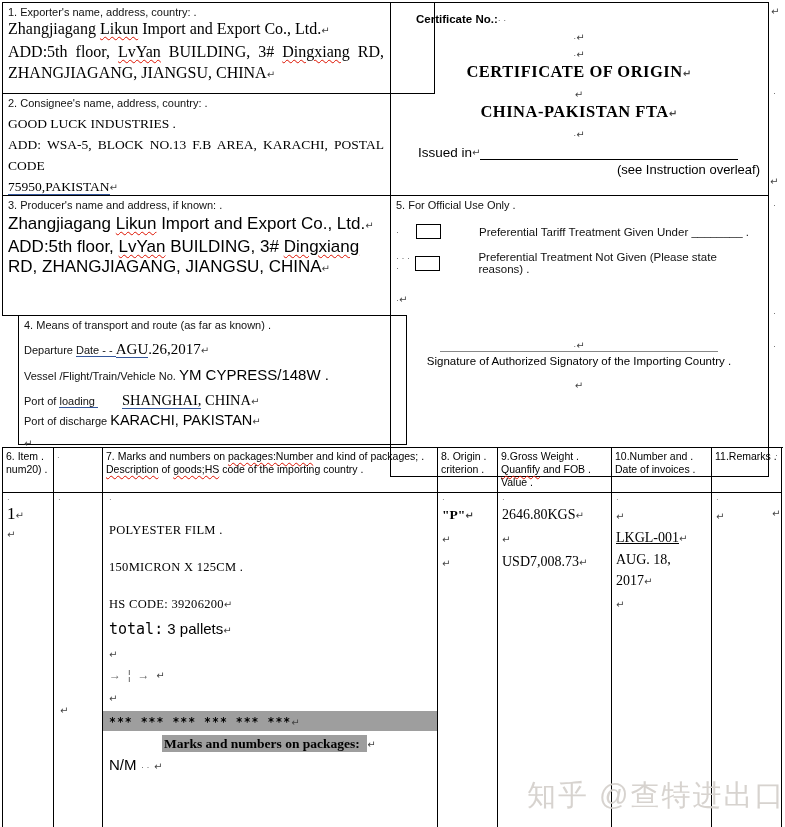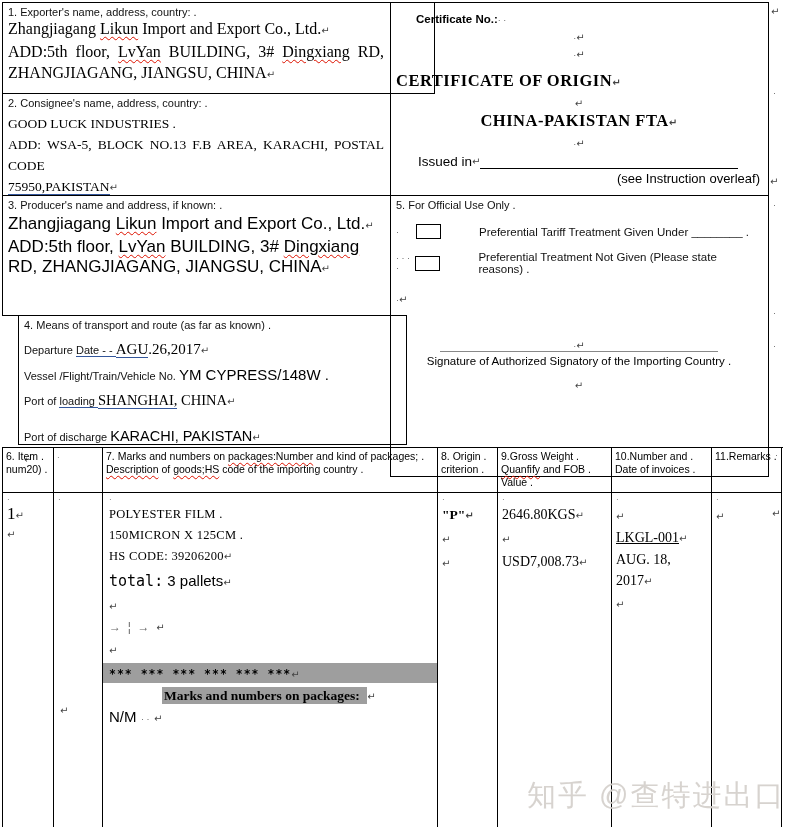--- a/index.html
+++ b/index.html
@@ -22,21 +22,21 @@
   .justlast{text-align:justify;text-align-last:justify;}
   .b1txt{font-size:16px;line-height:21px;}
   .b2txt{font-size:13.5px;line-height:21px;}
   .b3txt{font-size:17px;line-height:20.5px;}
   .row{display:flex;align-items:center;}
   .chk{width:23px;height:13px;border:1px solid #000;display:inline-block;flex:none;}
   .gridtable{display:flex;border-top:1px solid #000;border-left:1px solid #000;}
   .col{border-right:1px solid #000;box-sizing:border-box;display:flex;flex-direction:column;}
   .hd{height:45px;border-bottom:1px solid #000;padding:2px 3px;font-size:10.5px;line-height:13px;box-sizing:border-box;}
   .bd{flex:1;padding:2px 4px;position:relative;}
-  .goods{font-size:12.5px;line-height:21px;letter-spacing:.3px;}
+  .goods{font-size:12.5px;line-height:21px;letter-spacing:.3px;margin-top:16px;}
   .watermark{font-size:29px;letter-spacing:2px;color:rgba(213,209,204,0.95);
              font-family:"Liberation Sans",sans-serif;z-index:9;white-space:nowrap;}
   .fillline{flex:1;border-bottom:1px solid #000;height:13px;margin-right:24px;}
   .sigline{border-top:1.5px solid #888;width:278px;margin:0 auto;}
 </style>
 </head>
 <body>
 
 <div class="abs bx" style="left:2px;top:2px;width:433px;height:92px;">
   <div class="lbl">1.  Exporter's name, address, country: .</div>
@@ -54,30 +54,30 @@
 <div class="abs bx" style="left:2px;top:195px;width:389px;height:121px;">
   <div class="lbl">3.  Producer's name and address, if known: .</div>
   <div class="b3txt" style="margin-top:3px;width:378px;"><span>Zhangjiagang </span><span class="sq">Likun</span><span> Import and Export Co., Ltd.</span><span class="pc">↵</span></div>
   <div class="b3txt" style="width:378px;"><span>ADD:5th floor, </span><span class="sq">LvYan</span><span> BUILDING, 3# </span><span class="sq">Dingxiang</span><span> RD, ZHANGJIAGANG, JIANGSU, CHINA</span><span class="pc">↵</span></div>
 </div>
 
 <div class="abs bx" style="left:18px;top:315px;width:389px;height:130px;">
   <div class="lbl">4.  Means of transport and route (as far as known) .</div>
   <div style="margin-top:9px;"><span class="lbl">Departure </span><span class="lbl blu">Date - - </span><span class="serif blu" style="font-size:15px;">AGU</span><span class="serif" style="font-size:15px;">.26,2017</span><span class="pc">↵</span></div>
   <div style="margin-top:8px;"><span class="lbl">Vessel /Flight/Train/Vehicle No. </span><span style="font-size:15px;">YM CYPRESS/148W .</span></div>
-  <div style="margin-top:7px;"><span class="lbl">Port of </span><span class="lbl blu">loading </span><span class="serif blu" style="font-size:14.5px;"> SHANGHAI,</span><span class="serif" style="font-size:14.5px;"> CHINA</span><span class="pc">↵</span></div>
-  <div style="margin-top:18px;"><span class="lbl"> Port of discharge </span><span style="font-size:14.5px;">KARACHI, PAKISTAN</span><span class="pc">↵</span></div>
+  <div style="margin-top:7px;"><span class="lbl">Port of </span><span class="lbl blu">loading </span><span class="serif blu" style="font-size:14.5px;margin-left:24px;"> SHANGHAI,</span><span class="serif" style="font-size:14.5px;"> CHINA</span><span class="pc">↵</span></div>
+  <div style="margin-top:2px;"><span class="lbl"> Port of discharge </span><span style="font-size:14.5px;">KARACHI, PAKISTAN</span><span class="pc">↵</span></div>
   <div style="margin-top:4px;"><span class="pc">↵</span></div>
 </div>
 
 <div class="abs bx" style="left:390px;top:2px;width:379px;height:194px;padding-top:6px;">
   <div style="padding-left:20px;"><span style="font-size:11.5px;font-weight:bold;">Certificate No.:</span><span class="dm">· ·</span></div>
   <div style="text-align:center;height:17px;"><span class="dm">·</span><span class="pc">↵</span></div>
   <div style="text-align:center;height:18px;"><span class="dm">·</span><span class="pc">↵</span></div>
-  <div class="serif" style="text-align:left;font-weight:bold;font-size:16.5px;letter-spacing:.5px;margin-top:9px;"><span>CERTIFICATE OF ORIGIN</span><span class="pc">↵</span></div>
+  <div class="serif" style="text-align:center;font-weight:bold;font-size:16.5px;letter-spacing:.5px;margin-top:0;"><span>CERTIFICATE OF ORIGIN</span><span class="pc">↵</span></div>
   <div style="text-align:center;height:18px;margin-top:2px;"><span class="pc">↵</span></div>
   <div class="serif" style="text-align:center;font-weight:bold;font-size:16.5px;letter-spacing:.5px;"><span>CHINA-PAKISTAN FTA</span><span class="pc">↵</span></div>
   <div style="text-align:center;height:18px;margin-top:2px;"><span class="dm">·</span><span class="pc">↵</span></div>
   <div class="row" style="margin-top:3px;padding-left:22px;">
       <span style="font-size:13.5px;">Issued in</span>
       <span class="pc">↵</span>
       <span class="fillline"></span>
     </div>
   <div style="text-align:right;font-size:13px;padding-right:2px;margin-top:2px;">(see Instruction overleaf)</div>
 </div>

